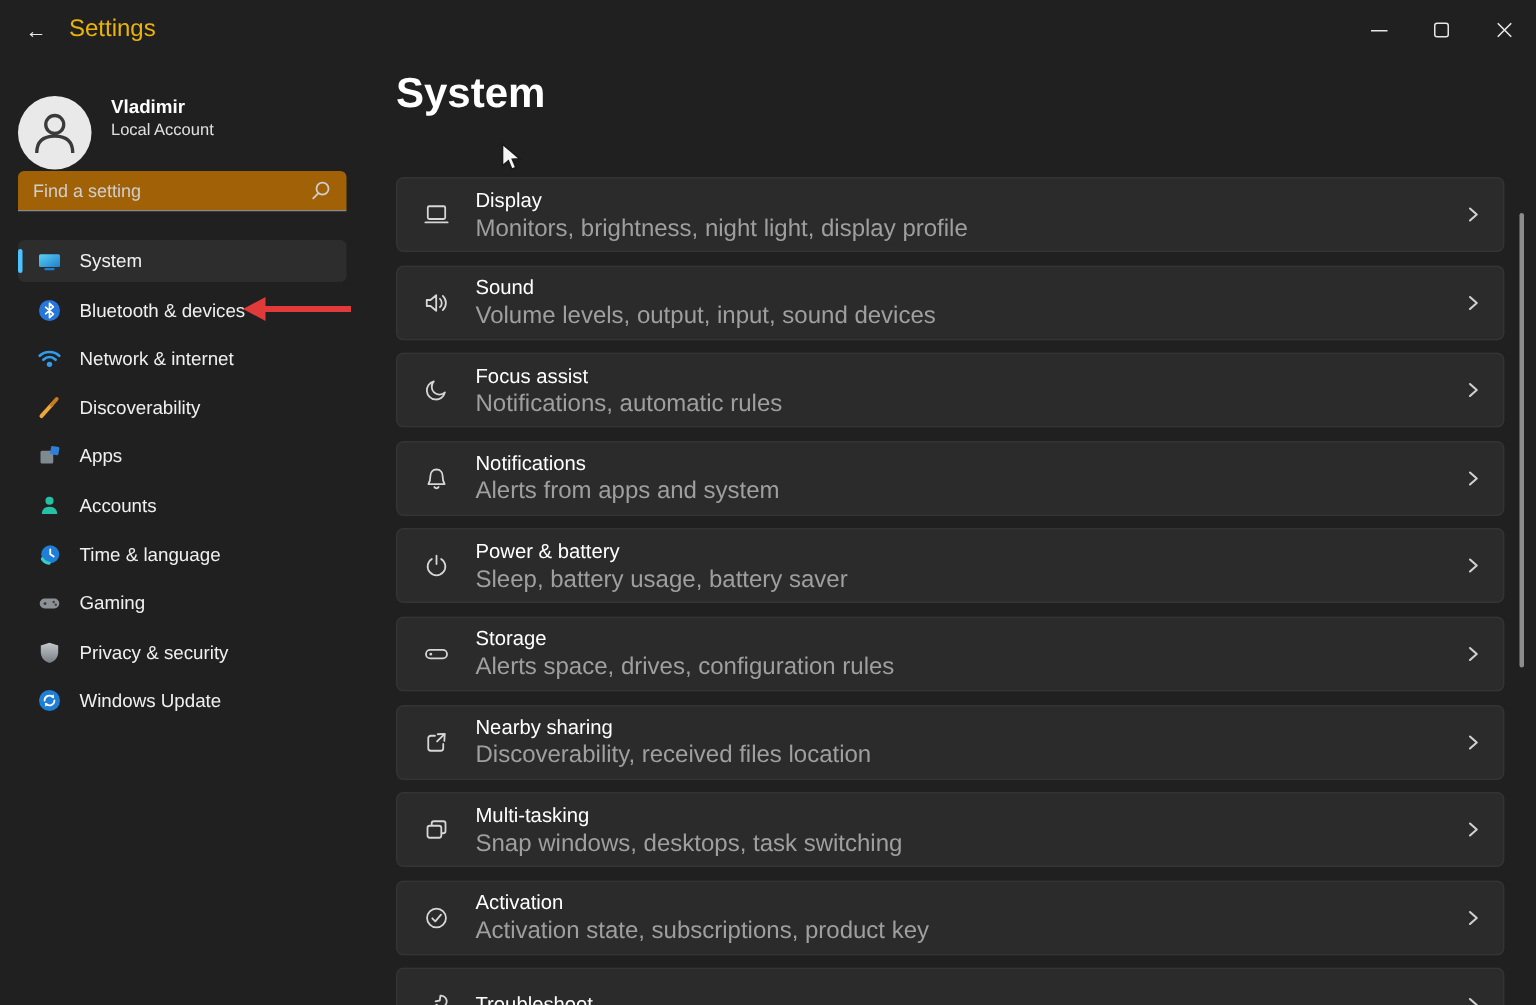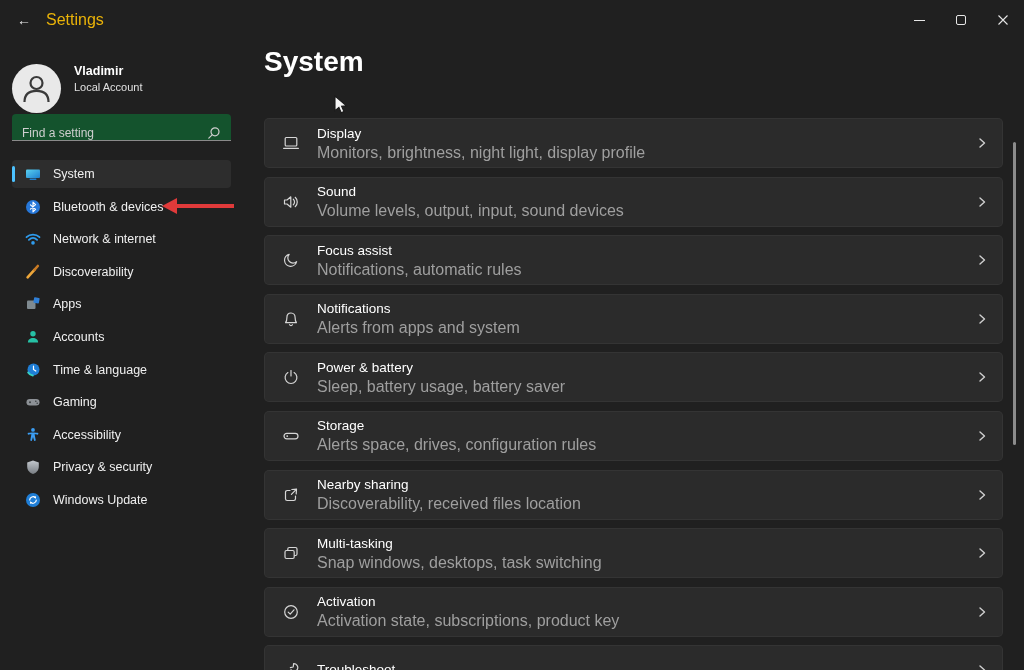--- a/index.html
+++ b/index.html
@@ -18,22 +18,22 @@
   .glyph-min { width:11px; height:1px; background:#e6e6e6; display:block; }
   .glyph-max { width:10px; height:10px; border:1px solid #e6e6e6; border-radius:2px; display:block; }
   
   .sidebar { position:absolute; left:0; top:40px; width:250px; height:630px; }
   .account { position:absolute; left:12px; top:24px; display:flex; }
   .avatar { width:49px; height:49px; border-radius:50%; background:#e9e9e9; display:flex; align-items:center; justify-content:center; }
   .acct-text { margin-left:13px; }
   .acct-name { font-size:12.5px; font-weight:bold; color:#ffffff; }
   .acct-type { font-size:11px; color:#e0e0e0; margin-top:3px; }
   .searchbox { position:absolute; left:12px; top:74px; width:219px; height:27px;
-               background:#14532d; border-radius:4px 4px 0 0; border-bottom:1.5px solid #8a8a8a;
-               display:flex; align-items:flex-end; padding:0 10px; }
+               background:#a16207; border-radius:4px 4px 0 0; border-bottom:1.5px solid #8a8a8a;
+               display:flex; align-items:center; padding:0 10px; }
   .search-ph { flex:1; font-size:12px; color:#cfcfcf; }
   .nav { position:absolute; left:12px; top:120px; width:219px; }
   .nav-item { position:relative; height:28px; margin-bottom:4.6px; display:flex; align-items:center;
               border-radius:4px; padding-left:13px; }
   .nav-item.selected { background:#2d2d2d; }
   .nav-item.selected::before { content:""; position:absolute; left:0; top:6px; width:3px; height:16px;
               border-radius:2px; background:#4cc2ff; }
   .nav-ic { width:16px; height:16px; flex:0 0 16px; display:flex; align-items:center; justify-content:center; }
   .nav-label { margin-left:12px; font-size:12.5px; color:#f0f0f0; white-space:nowrap; }
   
@@ -186,29 +186,20 @@
         <svg width="16" height="16" viewBox="0 0 16 16">
           <rect x="1.5" y="5" width="13" height="6.6" rx="3.3" fill="#8d9196"></rect>
           <circle cx="5" cy="8.3" r="1" fill="#3c4043"></circle>
           <circle cx="10.8" cy="7.3" r="0.8" fill="#3c4043"></circle>
           <circle cx="12.2" cy="9.2" r="0.8" fill="#3c4043"></circle>
         </svg>
       </span>
       <span class="nav-label">Gaming</span>
     </div>
 
-    <div class="nav-item">
-      <span class="nav-ic">
-        <svg width="16" height="16" viewBox="0 0 16 16">
-          <circle cx="8" cy="2.9" r="1.9" fill="#3b9df2"></circle>
-          <path d="M2.6 6.1 C5.2 5.3 10.8 5.3 13.4 6.1 L13 7.7 C11.4 7.3 10.4 7.2 9.6 7.2 L10.8 13.6 L9.2 14.1 L8 9.9 L6.8 14.1 L5.2 13.6 L6.4 7.2 C5.6 7.2 4.6 7.3 3 7.7 Z" fill="#3b9df2"></path>
-        </svg>
-      </span>
-      <span class="nav-label">Accessibility</span>
-    </div>
 
     <div class="nav-item">
       <span class="nav-ic">
         <svg width="16" height="16" viewBox="0 0 16 16">
           <defs>
               <linearGradient id="gSh" x1="0" y1="0" x2="0" y2="1">
                 <stop offset="0" stop-color="#c3c8cd"></stop>
                 <stop offset="1" stop-color="#787d83"></stop>
               </linearGradient>
             </defs>

